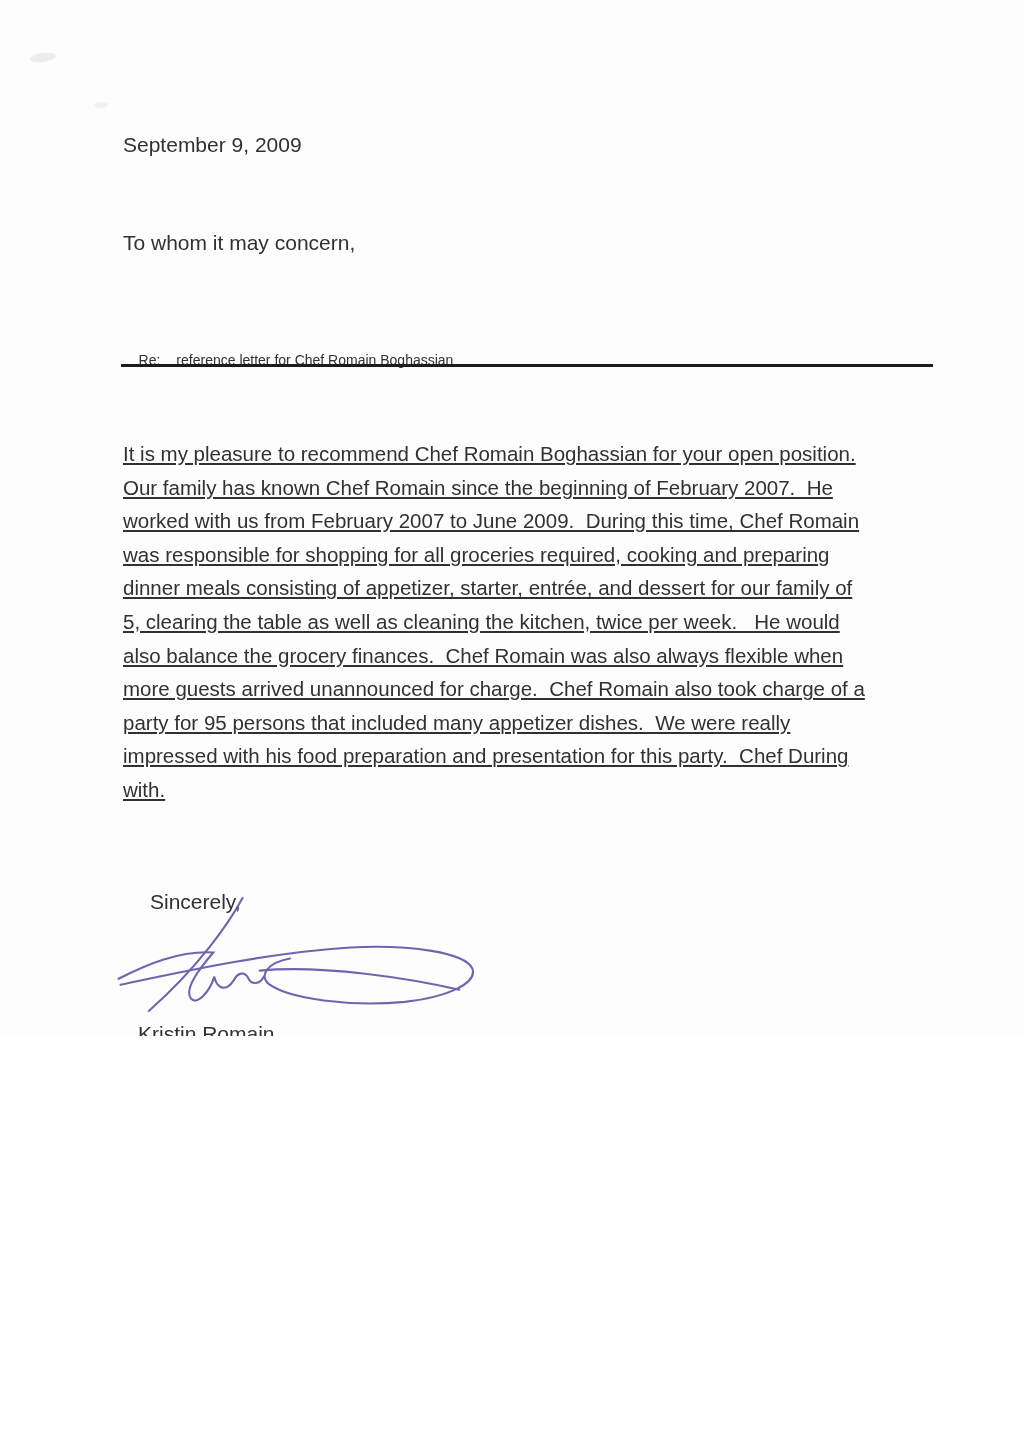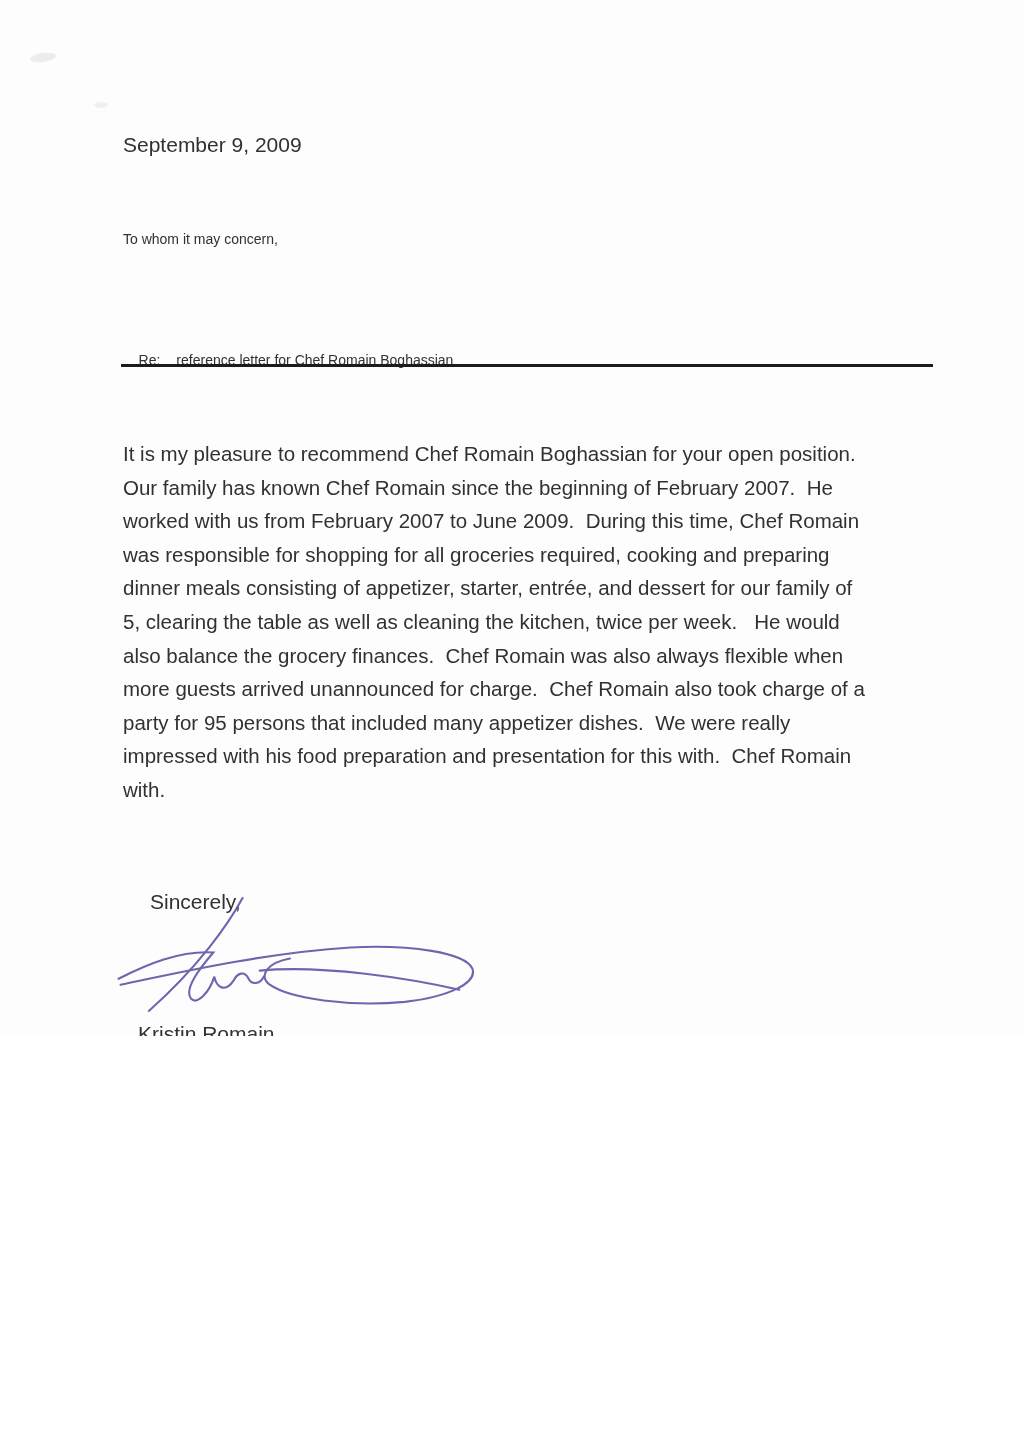--- a/index.html
+++ b/index.html
@@ -32,21 +32,21 @@
   }
   .date {
     position: absolute;
     left: 123px; top: 133px;
     font-size: 21px;
     white-space: pre;
   }
   .salutation {
     position: absolute;
     left: 123px; top: 231px;
-    font-size: 14px;
+    font-size: 21px;
     white-space: pre;
   }
   .subject-row {
     position: absolute;
     left: 123px; top: 336px;
     font-size: 14px;
     white-space: pre;
   }
   .subject-row .subject-label { margin-right: 16px; }
   .subject-underline {
@@ -55,21 +55,21 @@
     width: 812px; height: 3px;
     background: #1c1c1c;
   }
   .letter-body {
     position: absolute;
     left: 123px; top: 437px;
     width: 810px;
     font-size: 20.5px;
     line-height: 33.6px;
   }
-  .body-line { white-space: pre; }
+  .body-line { white-space: pre; text-decoration: underline; }
   .closing {
     position: absolute;
     left: 150px; top: 869px;
     font-size: 21px;
     white-space: pre;
     margin-top: 21px;
   }
   .signature {
     position: absolute;
     left: 112px; top: 892px;
@@ -102,21 +102,21 @@
   <div class="letter-body">
     <div class="body-line">It is my pleasure to recommend Chef Romain Boghassian for your open position.</div>
     <div class="body-line">Our family has known Chef Romain since the beginning of February 2007.  He</div>
     <div class="body-line">worked with us from February 2007 to June 2009.  During this time, Chef Romain</div>
     <div class="body-line">was responsible for shopping for all groceries required, cooking and preparing</div>
     <div class="body-line">dinner meals consisting of appetizer, starter, entrée, and dessert for our family of</div>
     <div class="body-line">5, clearing the table as well as cleaning the kitchen, twice per week.   He would</div>
     <div class="body-line">also balance the grocery finances.  Chef Romain was also always flexible when</div>
     <div class="body-line">more guests arrived unannounced for charge.  Chef Romain also took charge of a</div>
     <div class="body-line">party for 95 persons that included many appetizer dishes.  We were really</div>
-    <div class="body-line">impressed with his food preparation and presentation for this with.  Chef Romain</div>
+    <div class="body-line">impressed with his food preparation and presentation for this party.  Chef During</div>
     <div class="body-line">with.</div>
   </div>
 
   <div class="closing">Sincerely,</div>
 
   <svg class="signature" viewBox="0 0 360 125" fill="none" xmlns="http://www.w3.org/2000/svg">
     <g fill="none" stroke-width="2.1" stroke-linecap="round" opacity="0.88" stroke="#5a52a5">
       <path d="M 125 6 C 112 30, 82 74, 32 118"></path>
       <path d="M 2 86 C 30 72, 62 58, 96 60 C 84 74, 66 96, 74 106 C 80 112, 92 100, 97 84 C 99 95, 108 100, 116 88 C 120 80, 127 78, 131 86 C 134 92, 142 92, 146 84"></path>
       <path d="M 4 92 C 70 78, 152 60, 232 55 C 292 52, 346 60, 353 76 C 358 90, 330 104, 286 109 C 230 114, 172 106, 152 92 C 140 83, 150 70, 172 66"></path>

